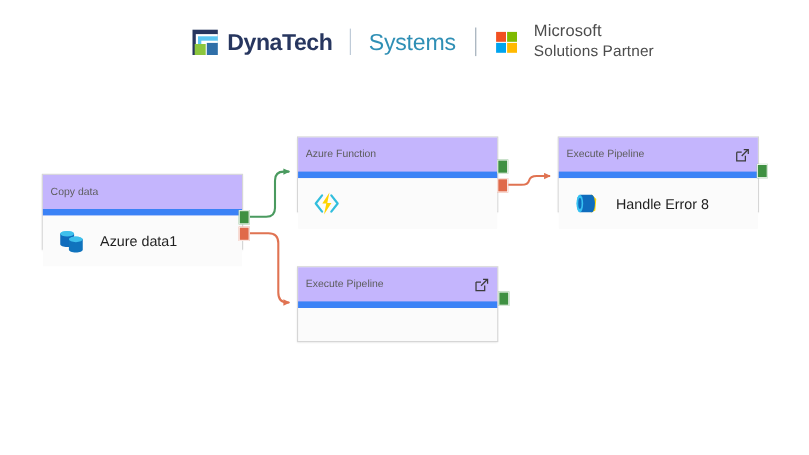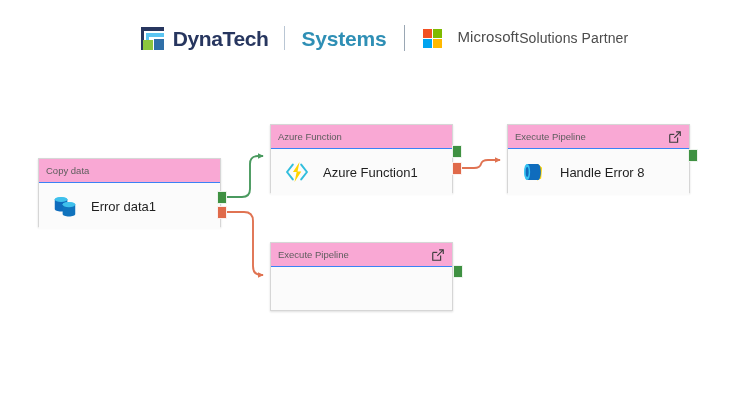--- a/index.html
+++ b/index.html
@@ -87,21 +87,20 @@
     width: 1px;
     height: 24px;
     background: #b9c6d4;
     margin: 0 7px;
   }
   .dt-systems {
     font-size: 21px;
     color: #2f8fb5;
     letter-spacing: -0.2px;
     line-height: 1;
-    font-weight: bold;
   }
   .brand-pipe2 {
     width: 1px;
     height: 26px;
     background: #9aa7b4;
     margin: 0 9px;
   }
   
   .ms-mark {
     width: 19px;
@@ -112,21 +111,21 @@
     gap: 1px;
     flex: none;
   }
   .ms-mark i { display: block; }
   .ms-r { background: #f25022; }
   .ms-g { background: #7fba00; }
   .ms-b { background: #00a4ef; }
   .ms-y { background: #ffb900; }
   .ms-text {
     display: flex;
-    flex-direction: row;
+    flex-direction: column;
     justify-content: center;
     margin-left: 6px;
   }
   .ms-name {
     font-size: 15px;
     color: #4c4c4c;
     line-height: 1.02;
     letter-spacing: 0.1px;
   }
   .ms-sub {
@@ -154,23 +153,23 @@
 
   
   .node {
     position: absolute;
     background: #fbfbfb;
     border: 1px solid #d6d6d6;
     box-shadow: 0 1px 2px rgba(0,0,0,0.13);
     box-sizing: border-box;
   }
   .node-header {
-    height: 24px;
-    background: #f9a8d4;
-    border-bottom: 1px solid #3b82f6;
+    height: 37px;
+    background: #c4b5fd;
+    border-bottom: 6px solid #3b82f6;
     display: flex;
     align-items: center;
     padding: 0 7px;
     box-sizing: border-box;
   }
   .node-header-title {
     font-size: 9.5px;
     color: #5d5d5d;
     flex: 1;
     white-space: nowrap;
@@ -277,37 +276,36 @@
     </div>
     <div class="node-body">
       <svg class="node-icon" viewBox="0 0 32 32">
         <ellipse cx="11.5" cy="8.6" rx="7.2" ry="2.9" fill="#50c8ef"></ellipse>
         <path d="M4.3,8.6 L4.3,19.4 C4.3,21 7.5,22.3 11.5,22.3 C15.5,22.3 18.7,21 18.7,19.4 L18.7,8.6 Z" fill="#0f6cbd"></path>
         <ellipse cx="11.5" cy="8.6" rx="7.2" ry="2.9" fill="#3fc0ec"></ellipse>
         <ellipse cx="20.5" cy="14.4" rx="7.2" ry="2.9" fill="#50c8ef"></ellipse>
         <path d="M13.3,14.4 L13.3,25.2 C13.3,26.8 16.5,28.1 20.5,28.1 C24.5,28.1 27.7,26.8 27.7,25.2 L27.7,14.4 Z" fill="#1073bd"></path>
         <ellipse cx="20.5" cy="14.4" rx="7.2" ry="2.9" fill="#3fc0ec"></ellipse>
       </svg>
-      <span class="node-label">Error data1</span>
+      <span class="node-label">Azure data1</span>
     </div>
   </div>
   <div class="port port-success" style="left:217px; top:191px;"></div>
   <div class="port port-failure" style="left:217px; top:206px;"></div>
 
   <div class="node" style="left:270px; top:124px; width:183px; height:69px;">
     <div class="node-header">
       <span class="node-header-title">Azure Function</span>
     </div>
     <div class="node-body">
       <svg class="node-icon" viewBox="0 0 32 32">
         <path d="M11.2,7.6 L4.6,16 L11.2,24.4" fill="none" stroke="#32bedd" stroke-width="2.3" stroke-linecap="round" stroke-linejoin="round"></path>
         <path d="M20.8,7.6 L27.4,16 L20.8,24.4" fill="none" stroke="#32bedd" stroke-width="2.3" stroke-linecap="round" stroke-linejoin="round"></path>
         <path d="M18.9,4.6 L11.4,16.1 L15.6,16.1 L13.2,27.4 L20.9,15.4 L16.6,15.4 Z" fill="#ffd400"></path>
       </svg>
-      <span class="node-label">Azure Function1</span>
     </div>
   </div>
   <div class="port port-success" style="left:452px; top:145px;"></div>
   <div class="port port-failure" style="left:452px; top:162px;"></div>
 
   <div class="node" style="left:507px; top:124px; width:183px; height:69px;">
     <div class="node-header">
       <span class="node-header-title">Execute Pipeline</span>
       <svg class="open-icon" viewBox="0 0 16 16">
         <path d="M2,5 L2,14 L11,14 L11,8.6" fill="none" stroke="#3b3b3b" stroke-width="1.3"></path>

